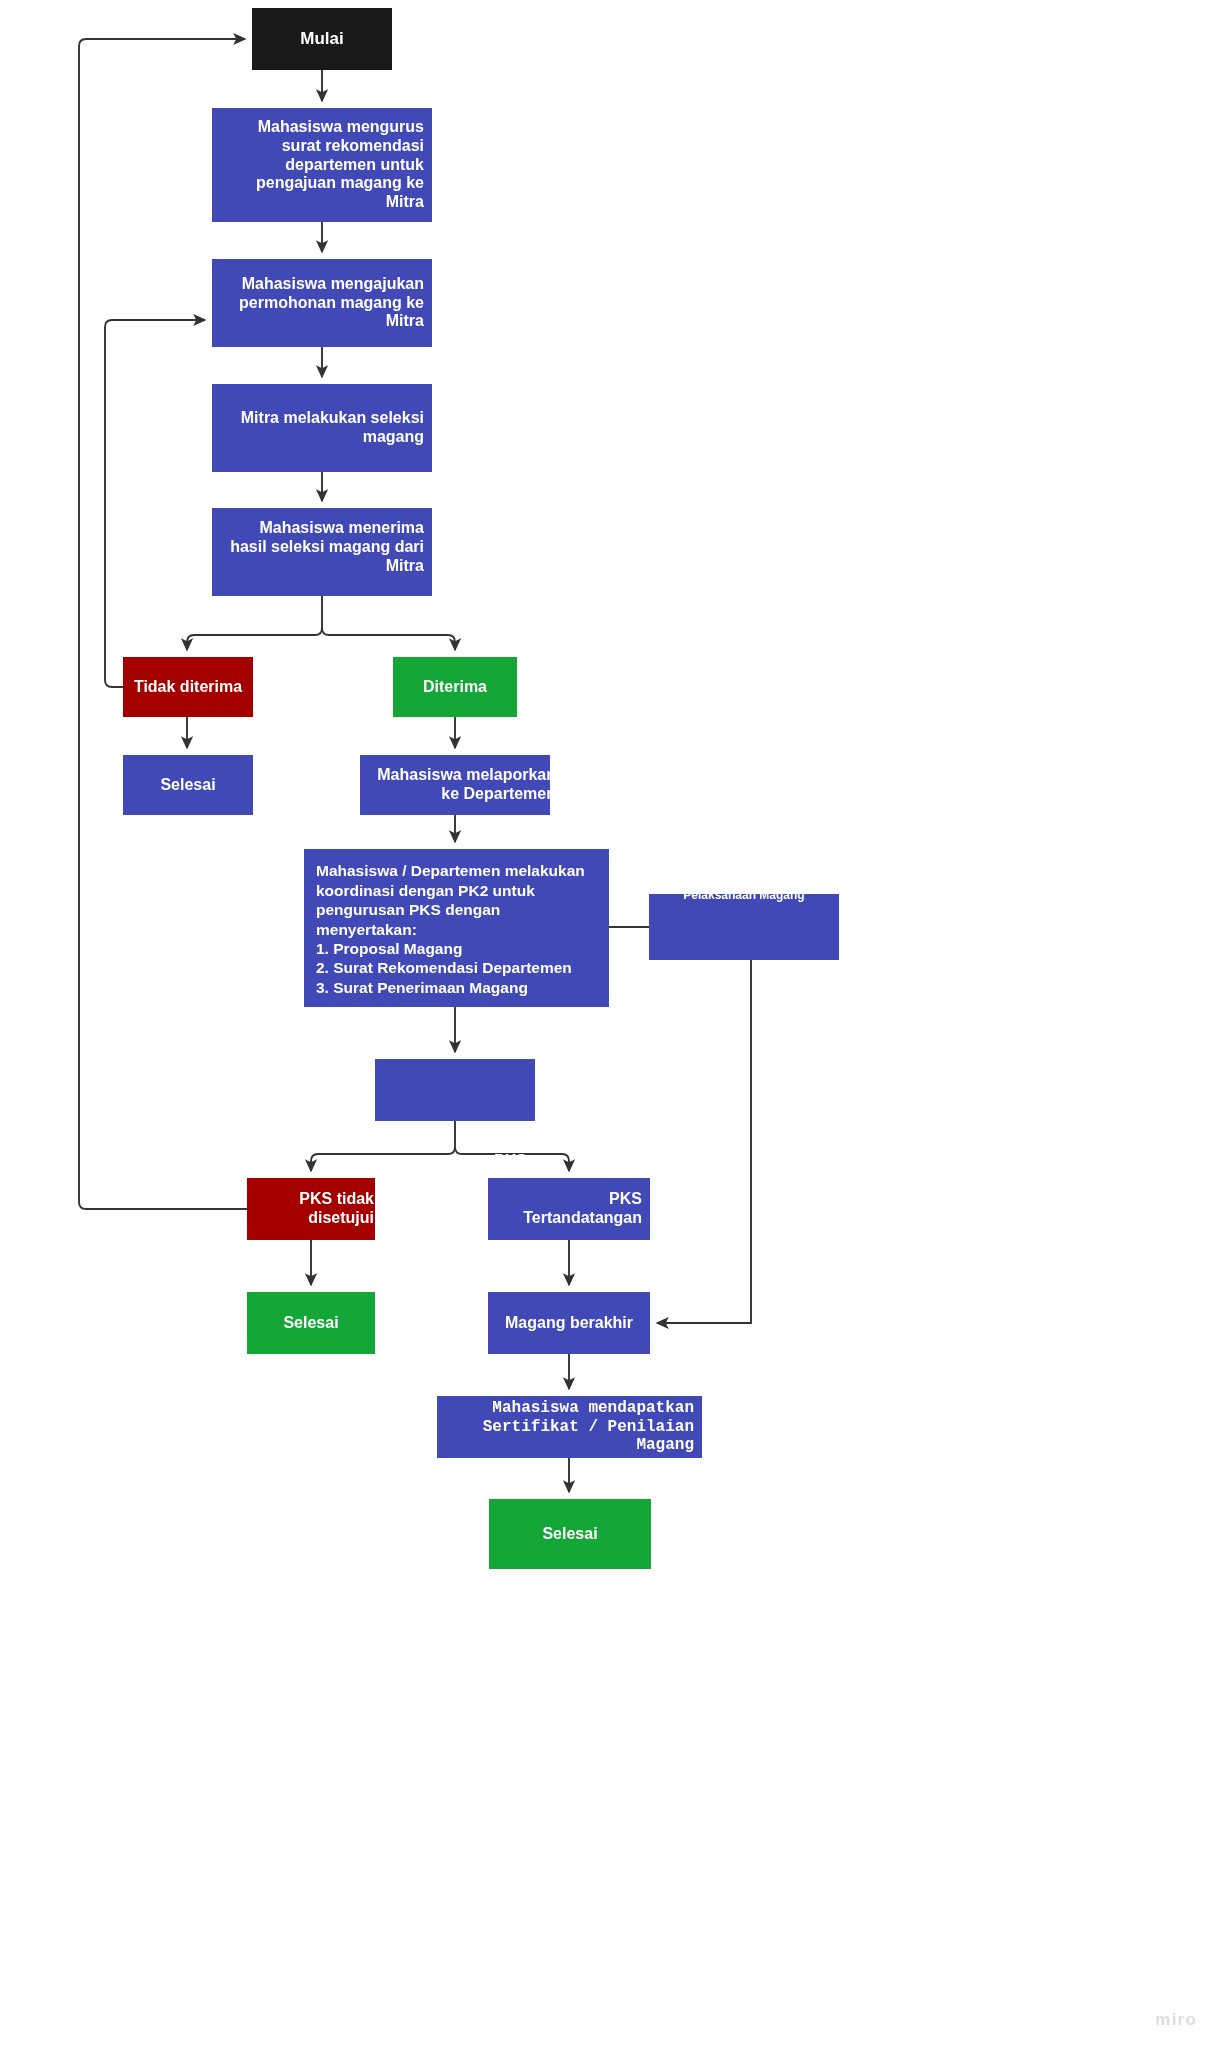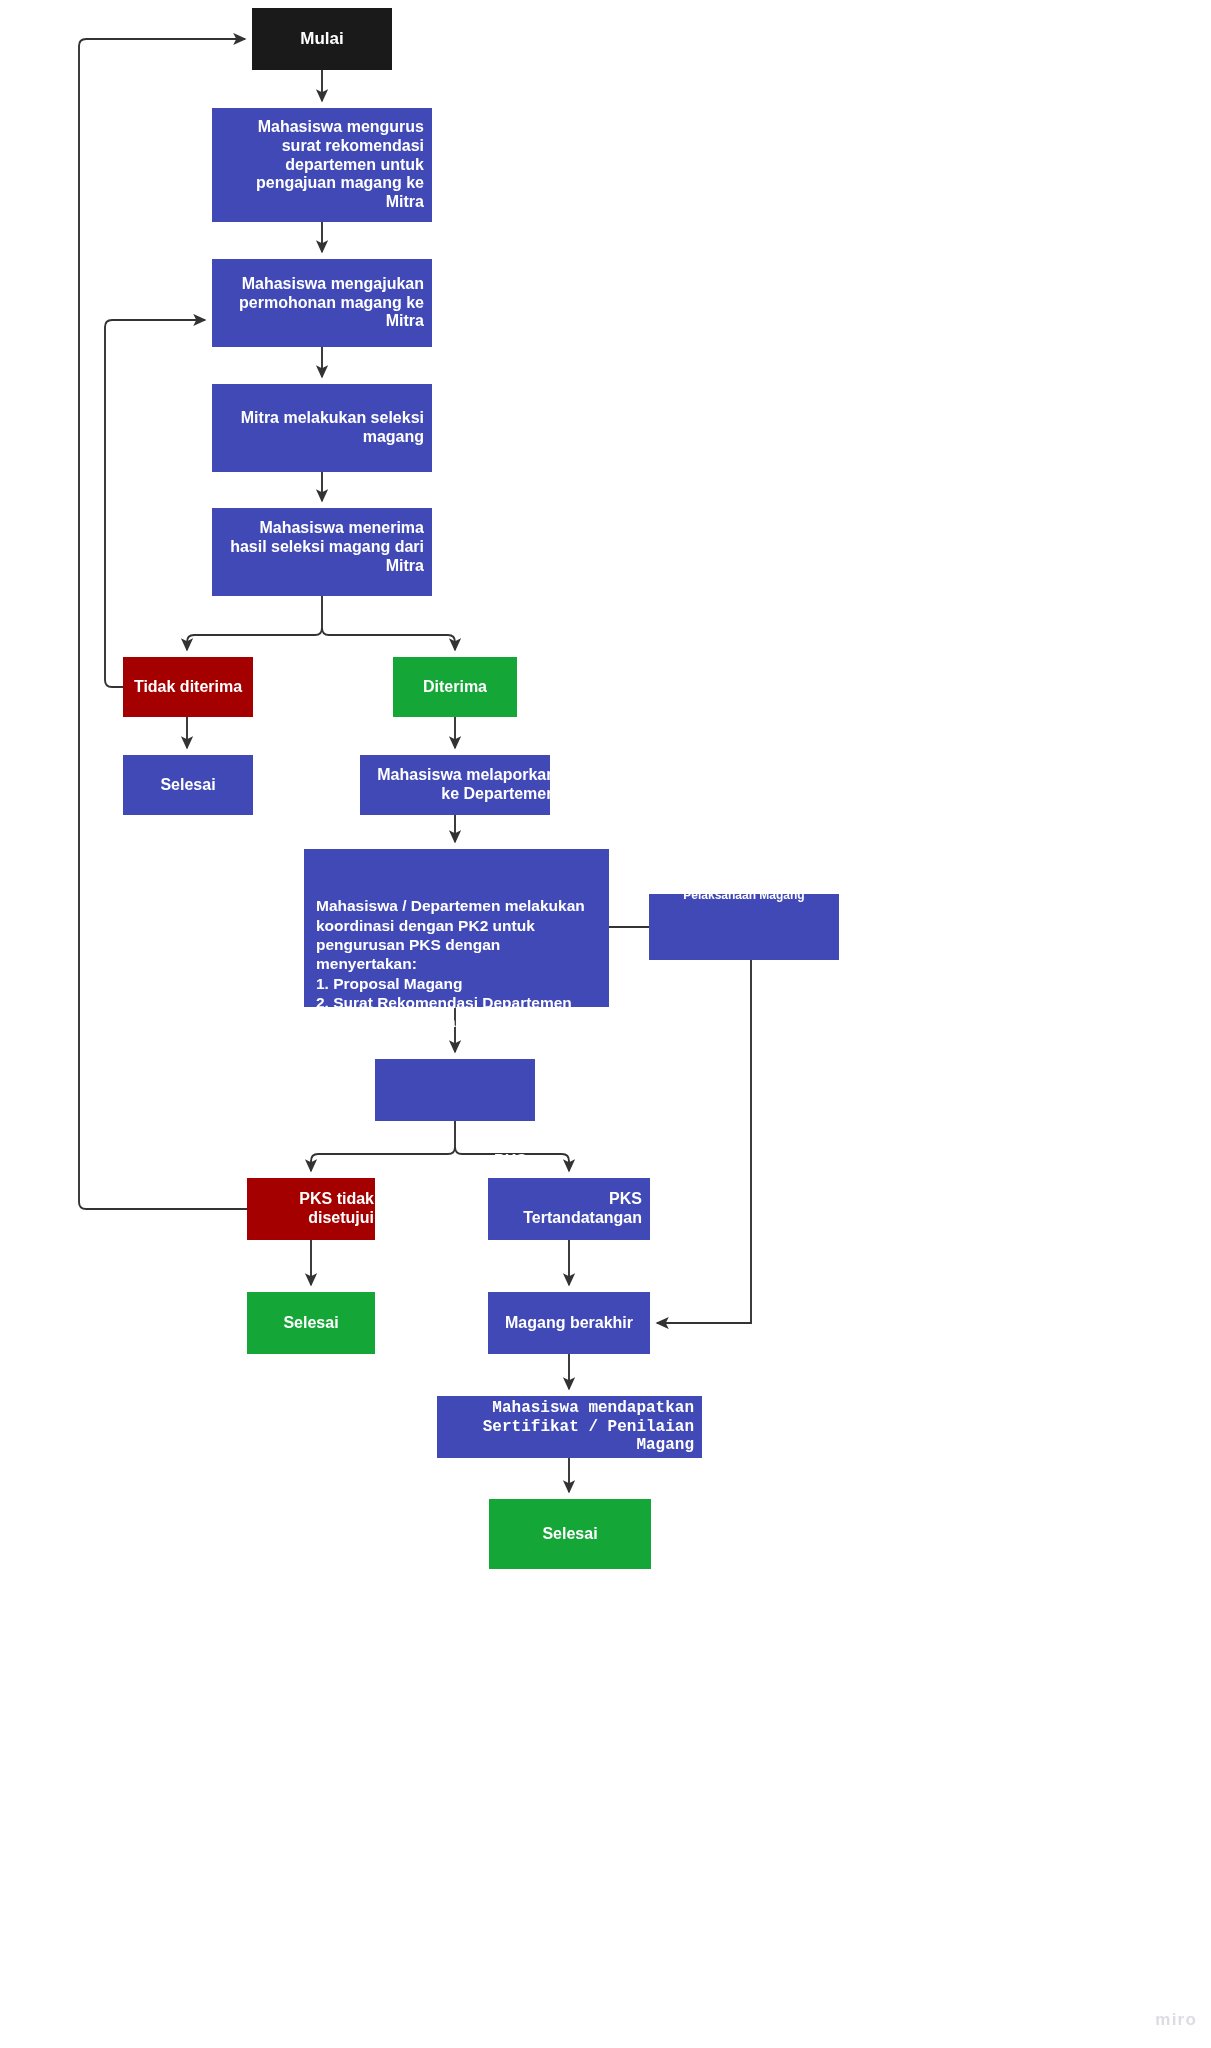--- a/index.html
+++ b/index.html
@@ -13,22 +13,21 @@
     position:absolute;
     display:flex;align-items:center;justify-content:center;
     text-align:right;
     color:#ffffff;font-weight:bold;
     line-height:1.18;
     box-sizing:border-box;
     pointer-events:none;
   }
   .node-label.left-align{
     justify-content:flex-start;text-align:left;
-    align-items:center;
-    margin-top:35px;
+    align-items:flex-end;
   }
   .watermark{
     position:absolute;right:14px;bottom:18px;
     color:#dcdce2;font-size:17px;font-weight:bold;
     letter-spacing:1.2px;font-family:"Liberation Sans",sans-serif;
   }
   .ml-lines{white-space:pre-line;}
 </style>
 </head>
 <body>

